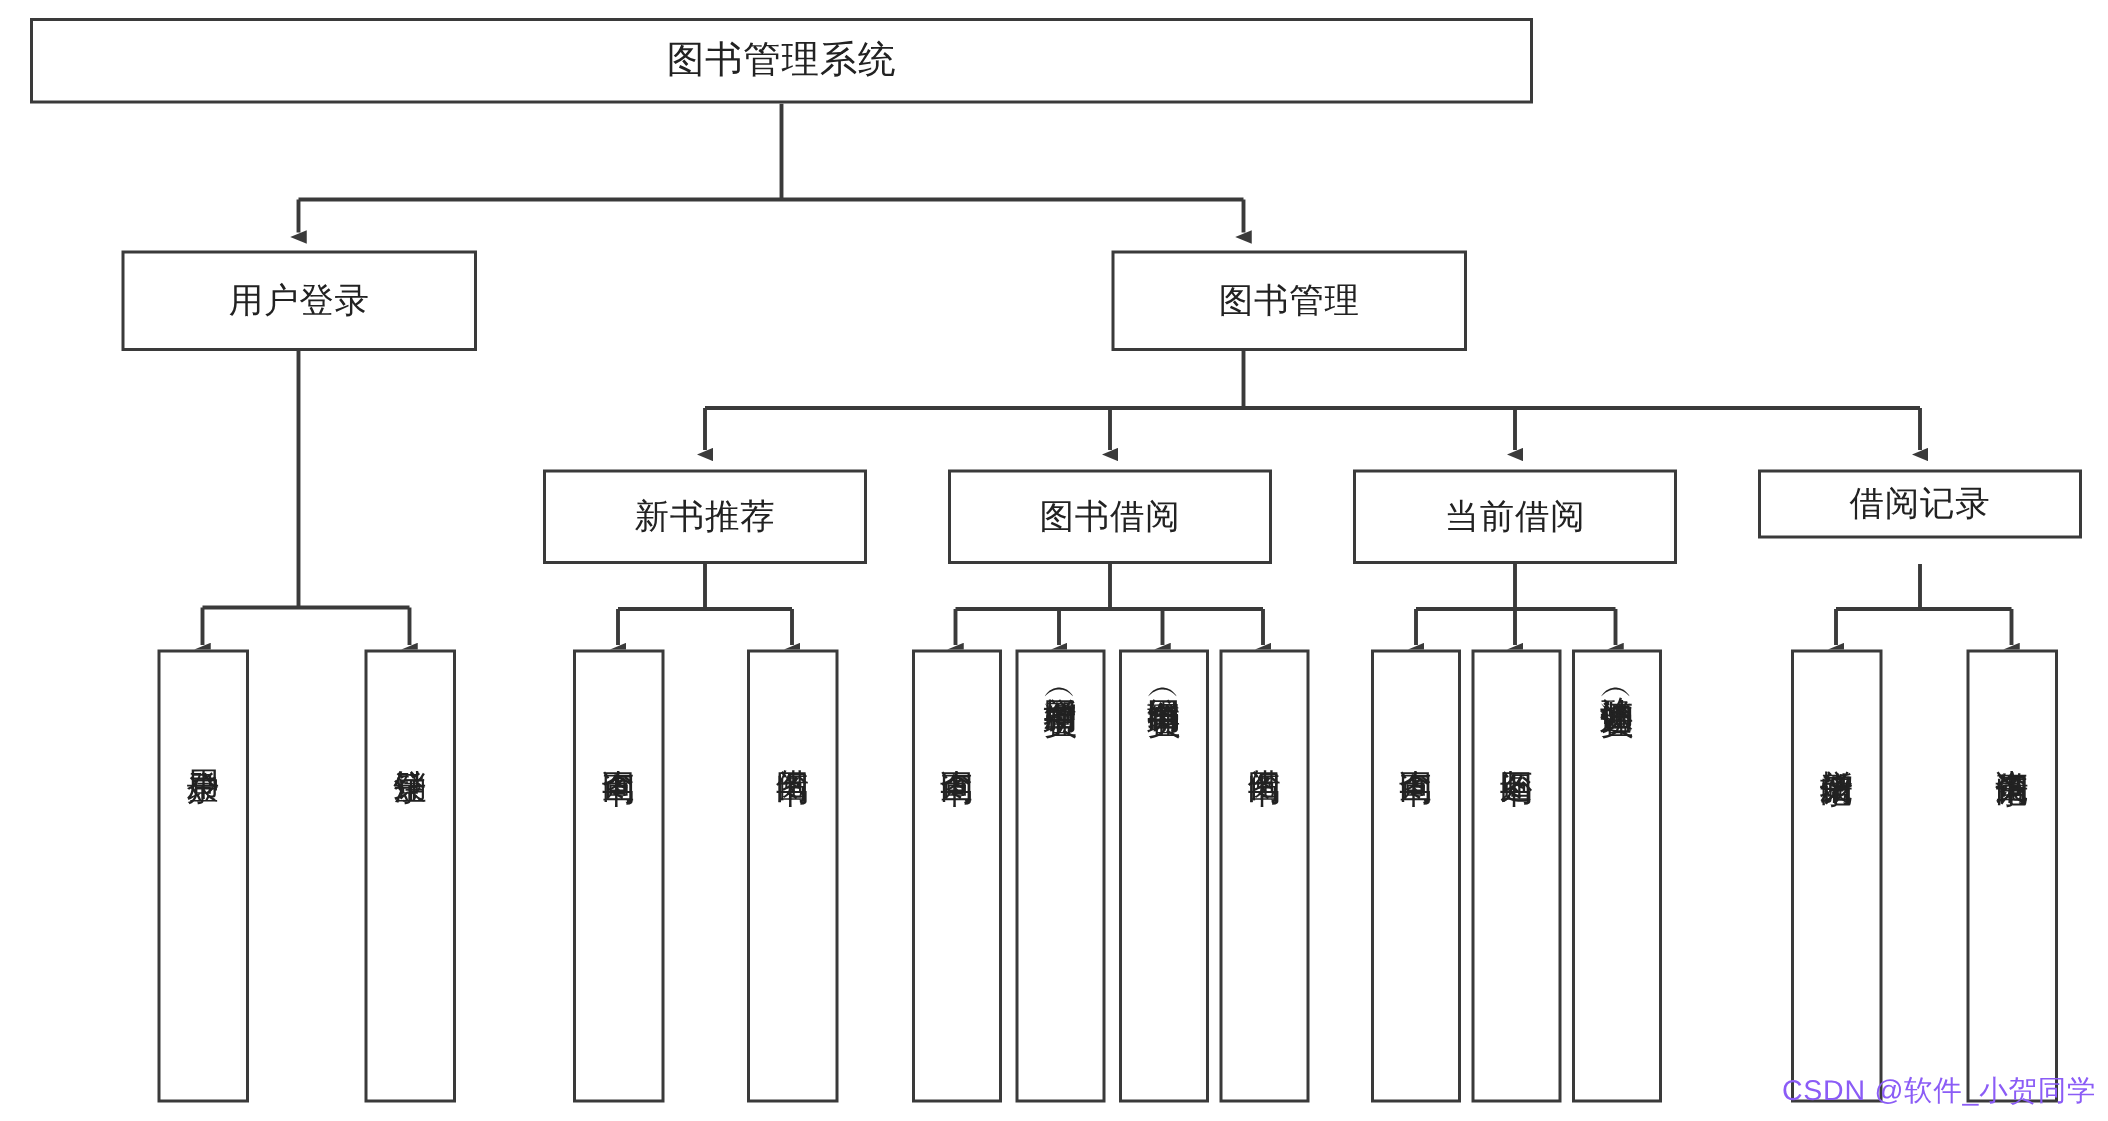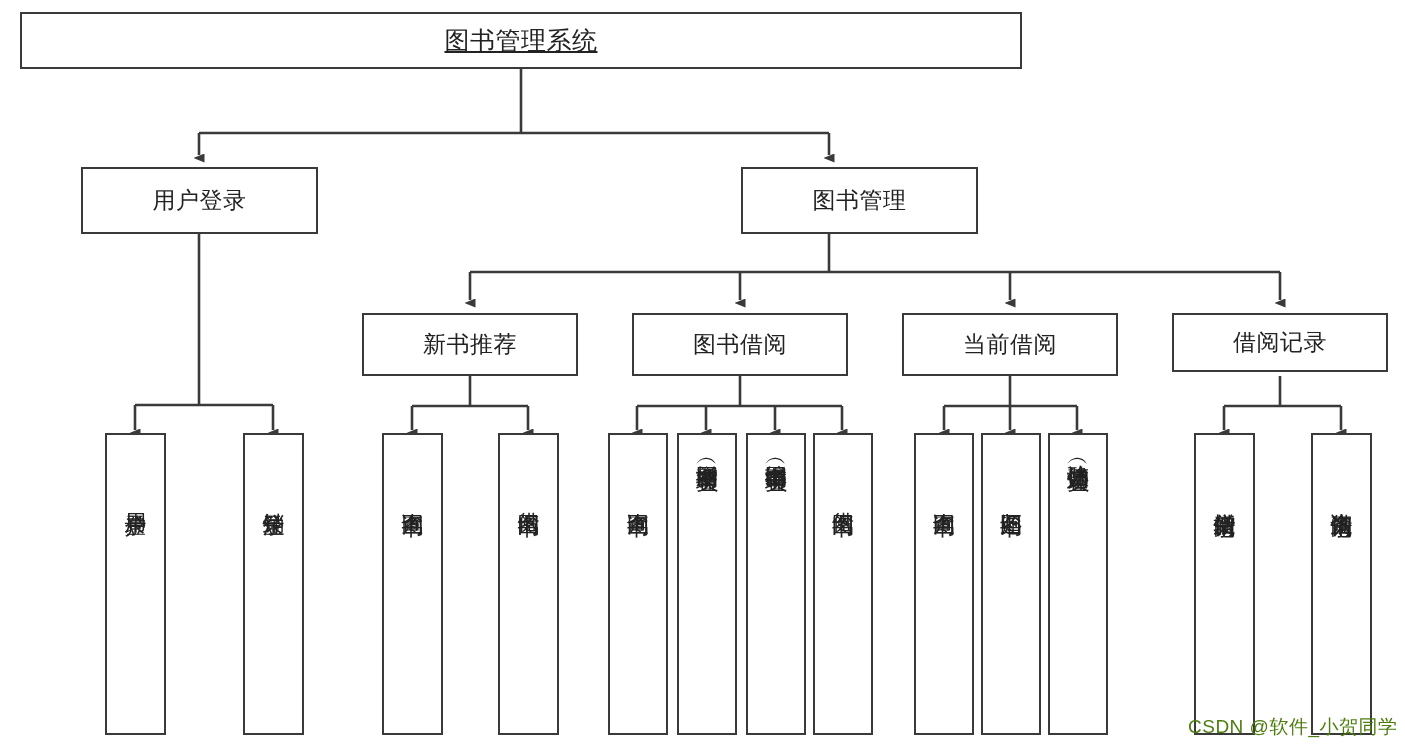--- a/index.html
+++ b/index.html
@@ -63,21 +63,21 @@
     white-space: pre;
   }
   .node-leaf.pad-more {
     padding-top: 60px;
   }
   .watermark {
     position: absolute;
     left: 1188px;
     top: 714px;
     font-size: 19px;
-    color: #4d7c0f;
+    color: #8b5cf6;
     white-space: nowrap;
     letter-spacing: 0.5px;
   }
 </style>
 </head>
 <body>
 
 <div id="canvas">
 
   <svg class="edges" viewBox="0 0 1405 747" xmlns="http://www.w3.org/2000/svg">
@@ -123,41 +123,41 @@
       <path d="M1010,406 L1010,430" marker-end="url(#arrow)"></path>
       <path d="M1077,406 L1077,430" marker-end="url(#arrow)"></path>
 
       <path d="M1280,376 L1280,406"></path>
       <path d="M1224,406 L1341,406"></path>
       <path d="M1224,406 L1224,430" marker-end="url(#arrow)"></path>
       <path d="M1341,406 L1341,430" marker-end="url(#arrow)"></path>
     </g>
   </svg>
 
-  <div class="node node-root" style="left:20px; top:12px; width:1002px; height:57px;text-decoration:underline;">
+  <div class="node node-root" style="left:20px; top:12px; width:1002px; height:57px;">
     <span class="label">图书管理系统</span>
   </div>
 
   <div class="node node-l2" style="left:81px; top:167px; width:237px; height:67px;">
     <span class="label">用户登录</span>
   </div>
   <div class="node node-l2" style="left:741px; top:167px; width:237px; height:67px;">
     <span class="label">图书管理</span>
   </div>
 
   <div class="node node-l3" style="left:362px; top:313px; width:216px; height:63px;text-align:right;">
     <span class="label">新书推荐</span>
   </div>
   <div class="node node-l3" style="left:632px; top:313px; width:216px; height:63px;">
     <span class="label">图书借阅</span>
   </div>
   <div class="node node-l3" style="left:902px; top:313px; width:216px; height:63px;">
     <span class="label">当前借阅</span>
   </div>
-  <div class="node node-l3" style="left:1172px; top:313px; width:216px; height:59px;">
+  <div class="node node-l3" style="left:1172px; top:313px; width:216px; height:46px;">
     <span class="label">借阅记录</span>
   </div>
 
   <div class="node node-leaf pad-more" style="left:105px; top:433px; width:61px; height:302px;">
     <span class="label">用户登录</span>
   </div>
   <div class="node node-leaf pad-more" style="left:243px; top:433px; width:61px; height:302px;">
     <span class="label">注销登录</span>
   </div>
 

